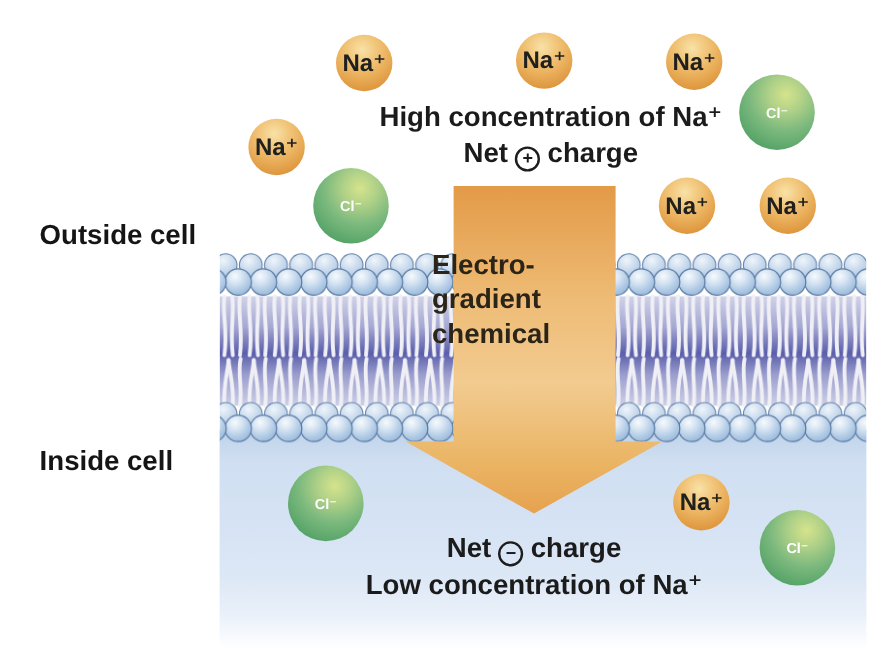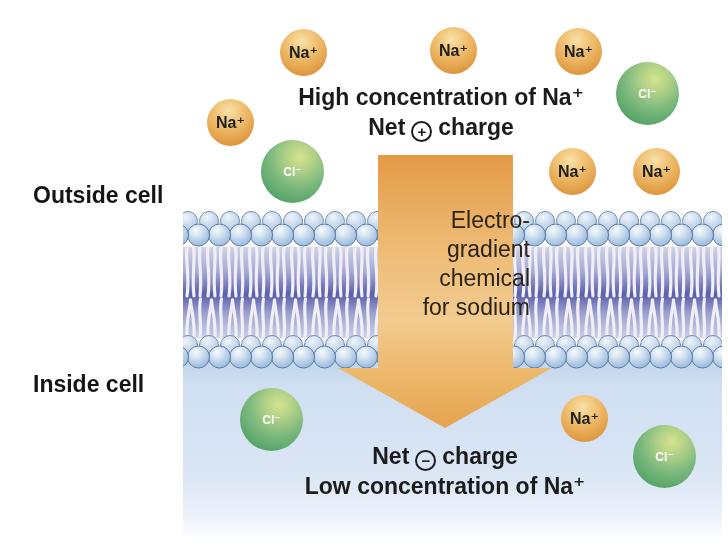--- a/index.html
+++ b/index.html
@@ -17,39 +17,39 @@
   
   .big-label{
     position:absolute;z-index:4;font-size:23px;font-weight:bold;color:#151515;white-space:nowrap;
   }
   .lbl-outside{left:33px;top:182px;}
   .lbl-inside{left:33px;top:371px;}
   .annotation{
     position:absolute;z-index:4;width:440px;text-align:center;
     font-size:23px;font-weight:bold;color:#1b1b1b;line-height:30px;white-space:nowrap;
   }
-  .annot-top{left:221px;top:82px;}
+  .annot-top{left:239px;top:82px;}
   .annot-bottom{left:225px;top:441px;}
   .charge-circle{
     display:inline-flex;align-items:center;justify-content:center;
     width:17px;height:17px;border:2.2px solid #1d1d1d;border-radius:50%;
     margin:0 6px;vertical-align:-2px;
   }
   .charge-circle i{font-style:normal;font-size:15px;line-height:1;font-weight:bold;}
   .arrow-text{
     position:absolute;left:360px;top:206px;width:170px;z-index:3;
-    text-align:right;font-size:23px;font-weight:normal;line-height:29px;color:#2b2418;
+    text-align:left;font-size:23px;font-weight:bold;line-height:29px;color:#2b2418;
   }
   
   .ion{
     position:absolute;z-index:3;border-radius:50%;
     display:flex;align-items:center;justify-content:center;white-space:nowrap;
   }
   .na{
-    width:47px;height:47px;font-size:16px;font-weight:bold;color:#20201e;
+    width:47px;height:47px;font-size:20px;font-weight:bold;color:#20201e;
     background:radial-gradient(circle at 46% 26%,#f8e2a8 0%,#f2c87e 26%,#eab05c 52%,#df9840 78%,#d18831 100%);
   }
   .cl{
     width:63px;height:63px;font-size:12px;font-weight:bold;color:#ffffff;
     background:radial-gradient(circle at 62% 27%,#d6e38c 0%,#b2d288 22%,#7cb97e 50%,#57a468 78%,#43915c 100%);
   }
   
   .na-a{left:280px;top:29px;}  .na-b{left:430px;top:27px;}  .na-c{left:555px;top:28px;}
   .na-d{left:207px;top:99px;}  .na-e{left:549px;top:148px;} .na-f{left:633px;top:148px;}
   .cl-g{left:616px;top:62px;}  .cl-h{left:261px;top:140px;}
@@ -122,21 +122,20 @@
         <stop offset="1" stop-color="#e6a24f"></stop>
       </linearGradient>
     </defs>
     <polygon points="48,5 183,5 183,218 222,218 115,278 8,218 48,218" fill="url(#arrowGrad)"></polygon>
   </svg>
 
   <div class="arrow-text">
     <div>Electro-</div>
     <div>gradient</div>
     <div>chemical</div>
-    <div>for sodium</div>
   </div>
 
   <div class="big-label lbl-outside">Outside cell</div>
   <div class="big-label lbl-inside">Inside cell</div>
 
   <div class="annotation annot-top">
     <div>High concentration of Na⁺</div>
     <div>
       <span>Net</span><span class="charge-circle">
           <i>+</i>

